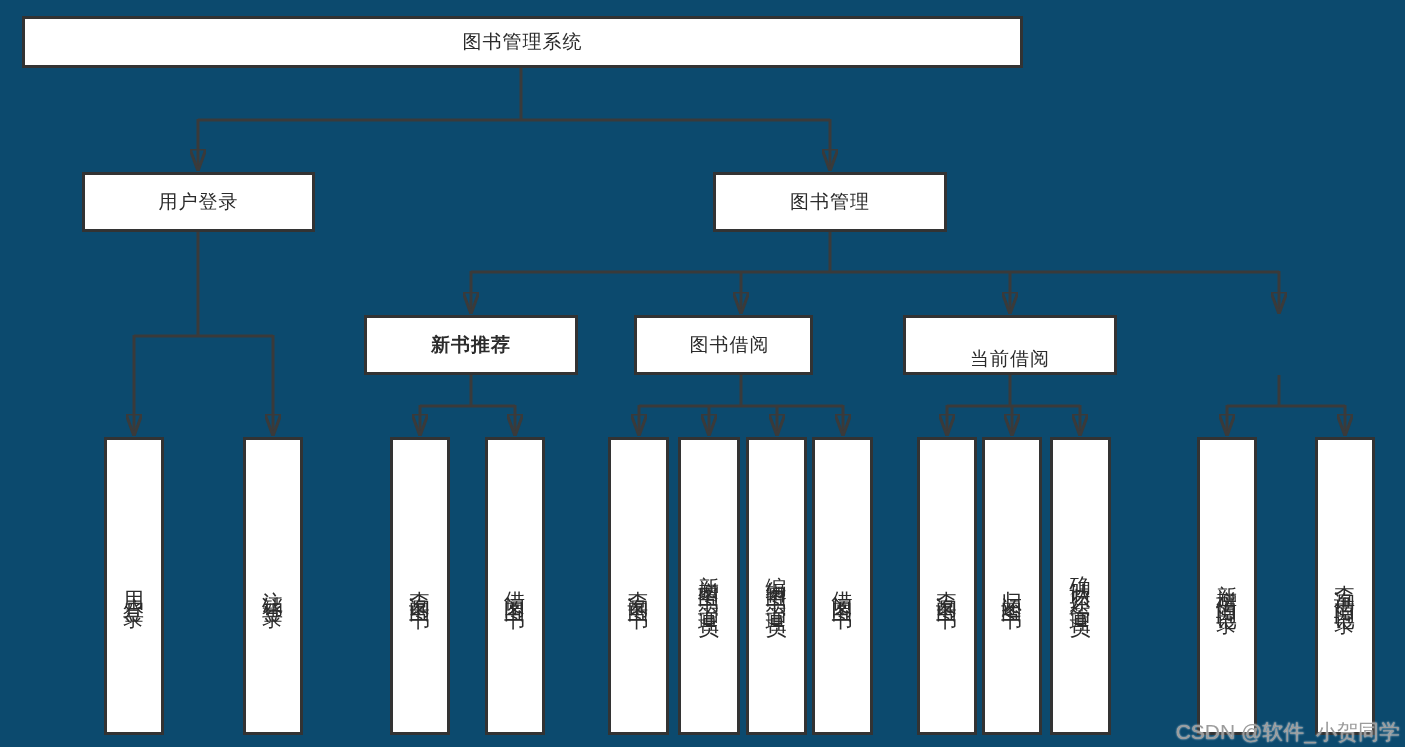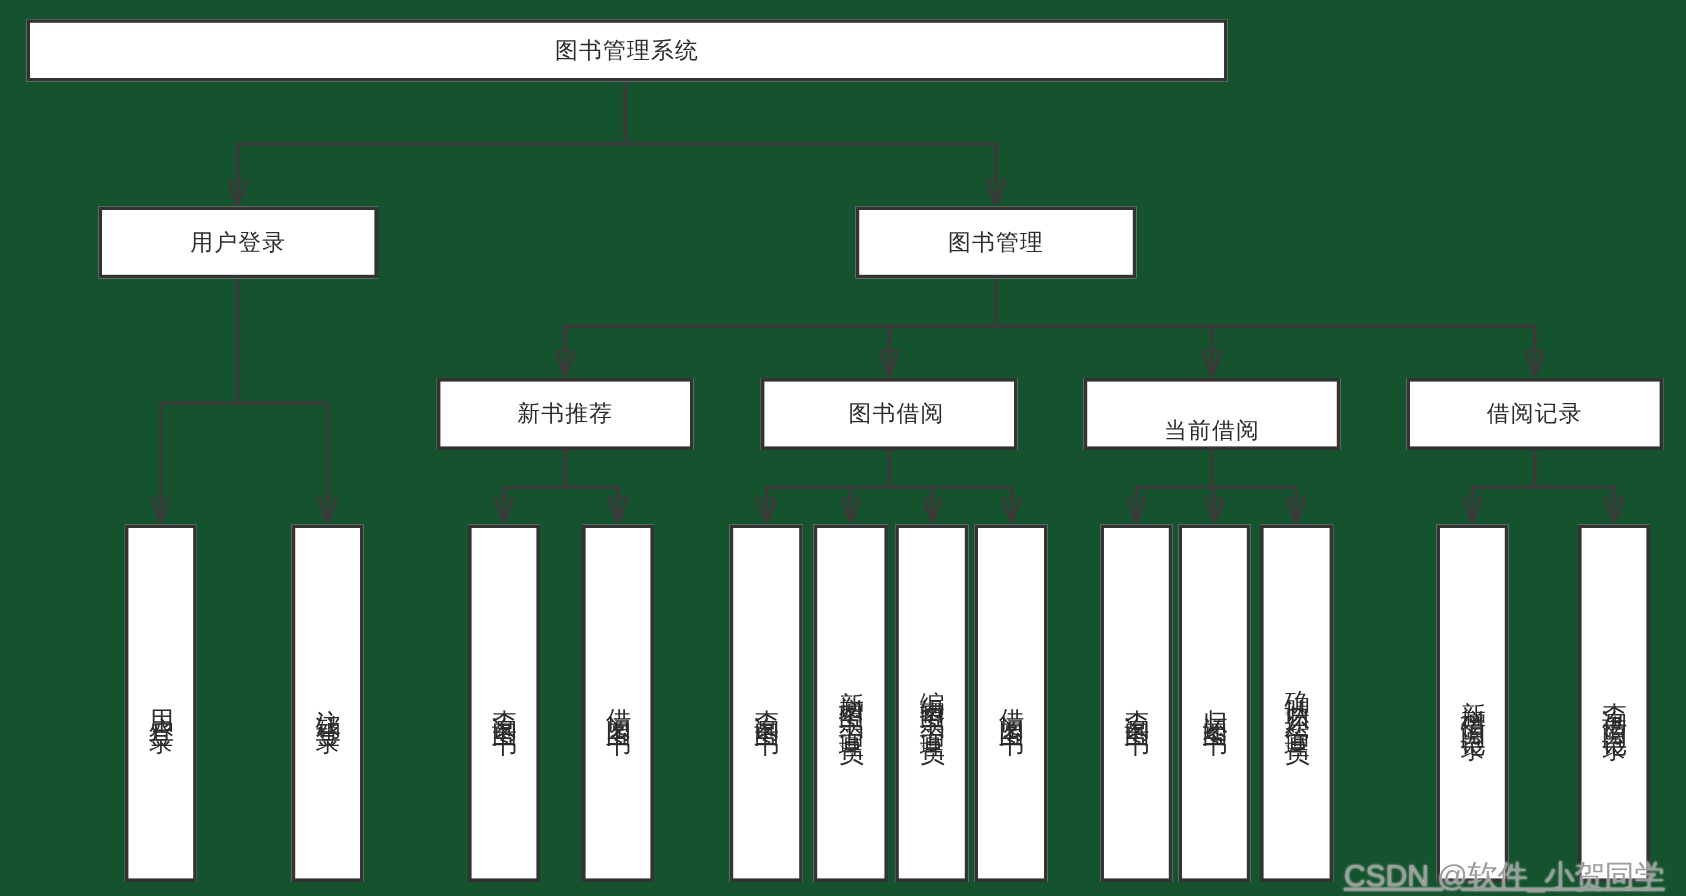--- a/index.html
+++ b/index.html
@@ -1,20 +1,20 @@
 <!DOCTYPE html>
 <html><head>
 <meta charset="utf-8">
 <style>
   html, body { margin: 0; padding: 0; background: #ffffff; }
   .canvas {
     position: relative;
     width: 1405px;
     height: 747px;
-    background: #14532d;
+    background: #0c4a6e;
     font-family: "Liberation Sans", "DejaVu Sans", sans-serif;
     overflow: hidden;
   }
   .wires {
     position: absolute;
     left: 0; top: 0;
     width: 1405px; height: 747px;
   }
   .wires path, .wires line {
     stroke: #3a3a3a;
@@ -38,28 +38,27 @@
   }
   .leaf span {
     writing-mode: vertical-rl;
     text-orientation: mixed;
     font-size: 21px;
     letter-spacing: 6px;
     line-height: 1;
   }
   .watermark {
     position: absolute;
-    right: 18px;
+    right: 5px;
     bottom: 1px;
-    font-size: 25px;
+    font-size: 21px;
     color: #9c9c9c;
     text-shadow: 0 0 2px #ffffff;
     white-space: nowrap;
     z-index: 5;
-    text-decoration: underline;
   }
 </style>
 </head>
 <body>
 
 <div class="canvas">
 
   <svg class="wires" width="1405" height="747" xmlns="http://www.w3.org/2000/svg">
     <defs>
       <marker id="ah" viewBox="0 0 22 16" refX="21" refY="8" markerWidth="22" markerHeight="16" markerUnits="userSpaceOnUse" orient="auto">
@@ -126,31 +125,28 @@
     <span class="hlabel">图书管理系统</span>
   </div>
 
   <div class="box" style="left:82px; top:172px; width:233px; height:60px;">
     <span class="hlabel">用户登录</span>
   </div>
   <div class="box" style="left:713px; top:172px; width:234px; height:60px;font-family:Liberation Mono, monospace;">
     <span class="hlabel">图书管理</span>
   </div>
 
-  <div class="box" style="left:364px; top:315px; width:214px; height:60px;">
+  <div class="box" style="left:364px; top:315px; width:214px; height:60px;font-weight:bold;">
     <span class="hlabel">新书推荐</span>
   </div>
-  <div class="box" style="left:634px; top:315px; width:214px; height:60px;padding-left:12px;">
+  <div class="box" style="left:634px; top:315px; width:179px; height:60px;padding-left:12px;">
     <span class="hlabel">图书借阅</span>
   </div>
   <div class="box" style="left:903px; top:315px; width:214px; height:60px;align-items:flex-end;">
     <span class="hlabel">当前借阅</span>
-  </div>
-  <div class="box" style="left:1172px; top:315px; width:214px; height:60px;">
-    <span class="hlabel">借阅记录</span>
   </div>
 
   <div class="box leaf" style="left:104px; top:437px; width:60px; height:298px;">
     <span>用户登录</span>
   </div>
   <div class="box leaf" style="left:243px; top:437px; width:60px; height:298px;">
     <span>注销登录</span>
   </div>
 
   <div class="box leaf" style="left:390px; top:437px; width:60px; height:298px;">

